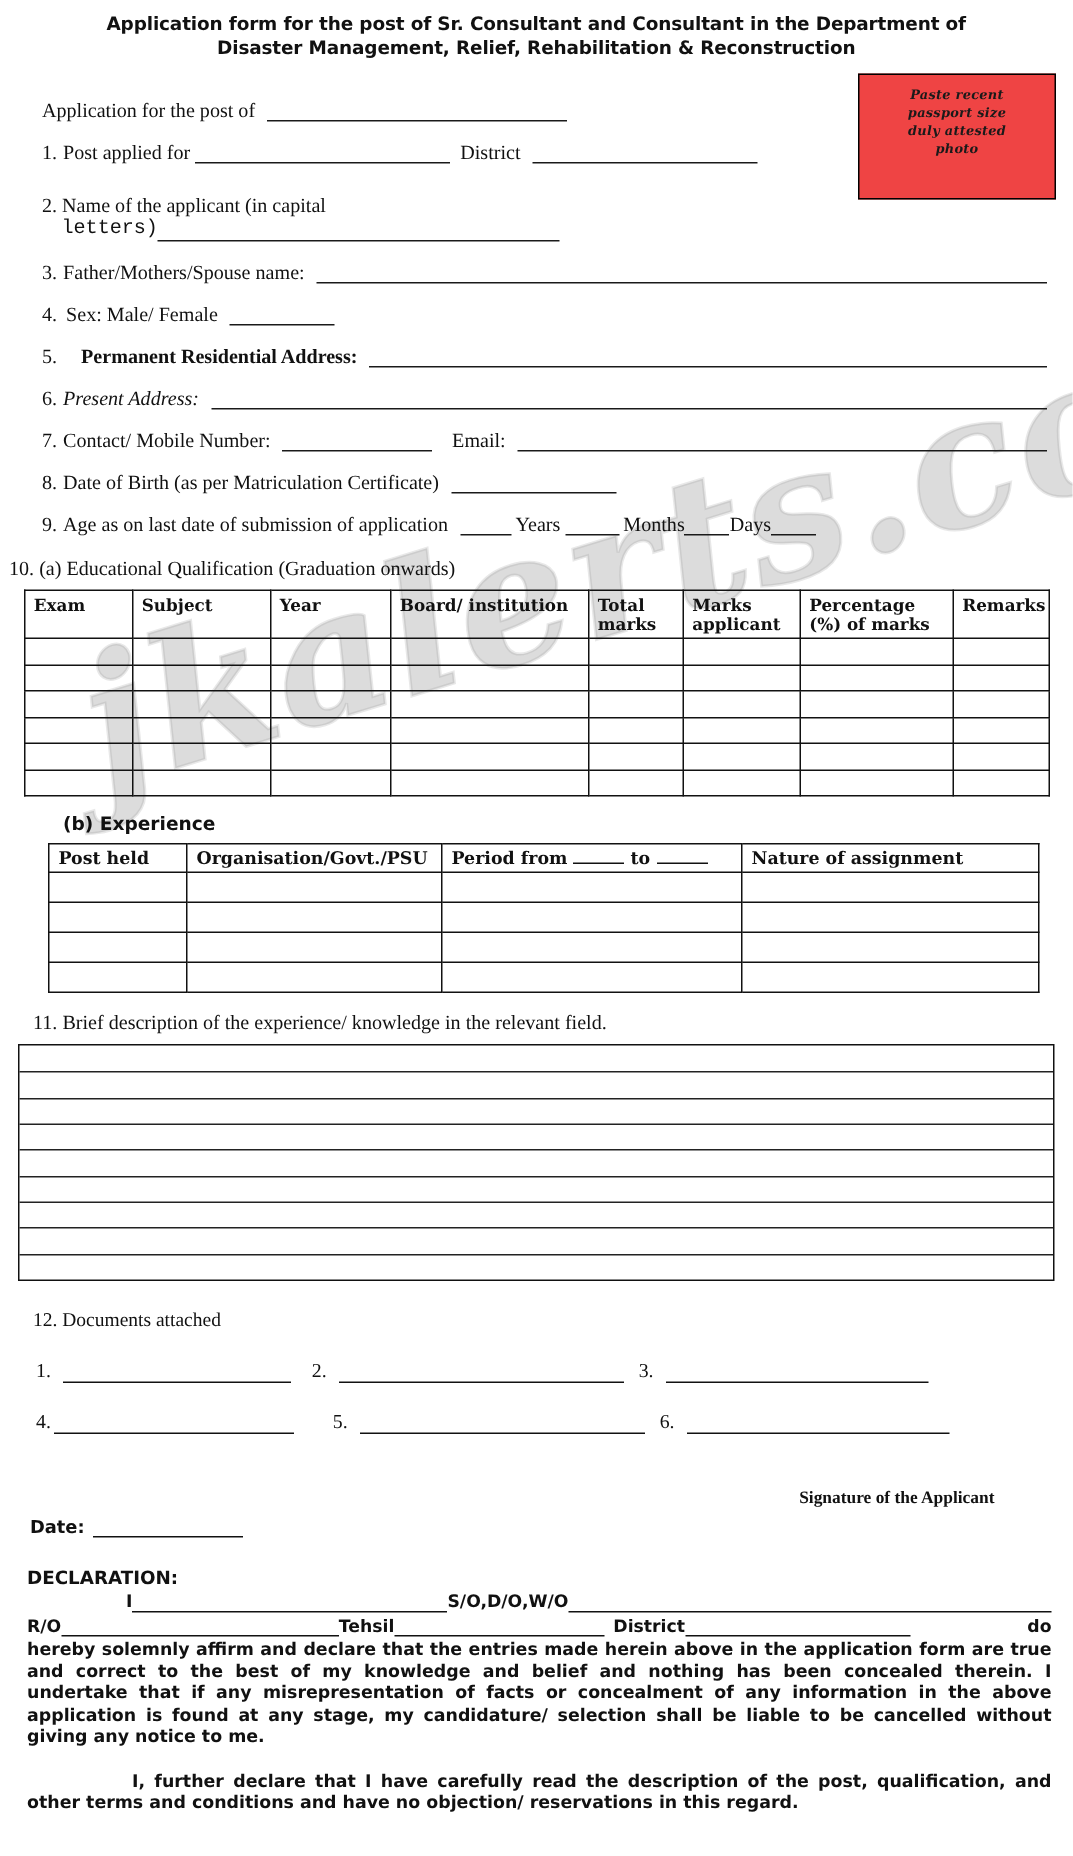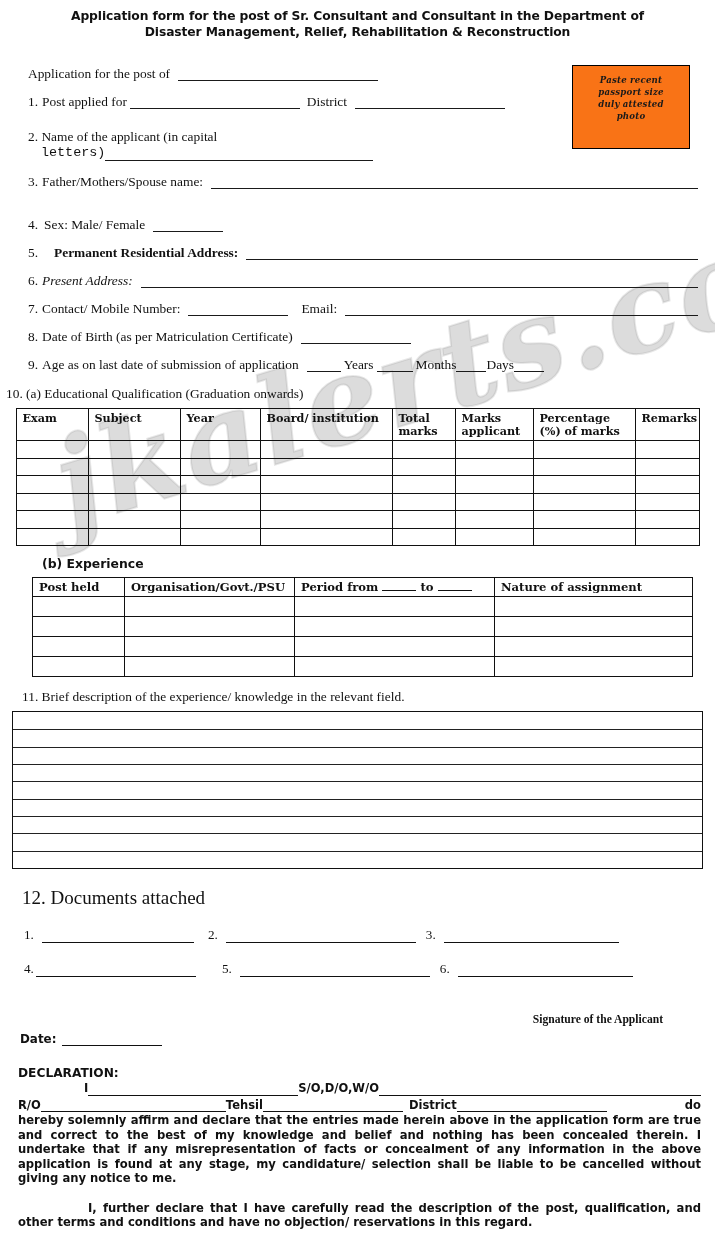--- a/index.html
+++ b/index.html
@@ -51,26 +51,26 @@
     line-height: 16px;
     padding: 8px 42px 0 42px;
     letter-spacing: -0.1px;
   }
   .doc-title .l2 { display:block; }
 
   
   .photo-box {
     position: absolute;
     left: 572px;
-    top: 65px;
-    width: 118px;
+    top: 49px;
+    width: 132px;
     height: 84px;
     border: 1.6px solid #000;
     z-index: 12;
-    background: #f97316;
+    background: #ef4444;
   }
   .photo-box .ptxt {
     font-family: "DejaVu Serif", serif;
     font-style: italic;
     font-weight: bold;
     font-size: 8.6px;
     line-height: 12px;
     text-align: center;
     padding-top: 8px;
     color: #1a1a1a;
@@ -165,21 +165,21 @@
     position: relative;
     background: transparent;
   }
   .lined-box .rule {
     position: absolute;
     left: 0; right: 0;
     border-top: 1.05px solid #222;
   }
 
   
-  .docs-head { font-size: 19px; padding-left: 22px; margin-top: 18px; }
+  .docs-head { font-size: 13px; padding-left: 22px; margin-top: 18px; }
   .docs-row {
     display:flex;
     align-items: flex-end;
     padding: 0 16px 0 24px;
     font-size: 13.2px;
     margin-top: 18px;
   }
   .docs-row .num { flex: 0 0 auto; }
   .docs-row .dblank { border-bottom: 1.2px solid #111; height: 12px; }
   .d1 { width: 152px; margin-left: 8px; margin-right: 14px; }
@@ -305,21 +305,21 @@
   </div>
 
   <div class="frow">
     <span class="lbl">3.</span>
     <span class="lbl" style="margin-left:4px;">Father/Mothers/Spouse name:</span>
     <span class="blank grow" style="margin-left:8px;"></span>
   </div>
 
   <div class="frow">
     <span class="lbl">4.</span>
-    <span class="lbl" style="margin-left:6px;margin-top:15px;">Sex: Male/ Female</span>
+    <span class="lbl" style="margin-left:6px;">Sex: Male/ Female</span>
     <span class="blank" style="width:70px;margin-left:8px;"></span>
   </div>
 
   <div class="frow">
     <span class="lbl">5.</span>
     <span class="lbl" style="margin-left:16px;font-weight:bold;">Permanent Residential Address:</span>
     <span class="blank grow" style="margin-left:8px;"></span>
   </div>
 
   <div class="frow">

